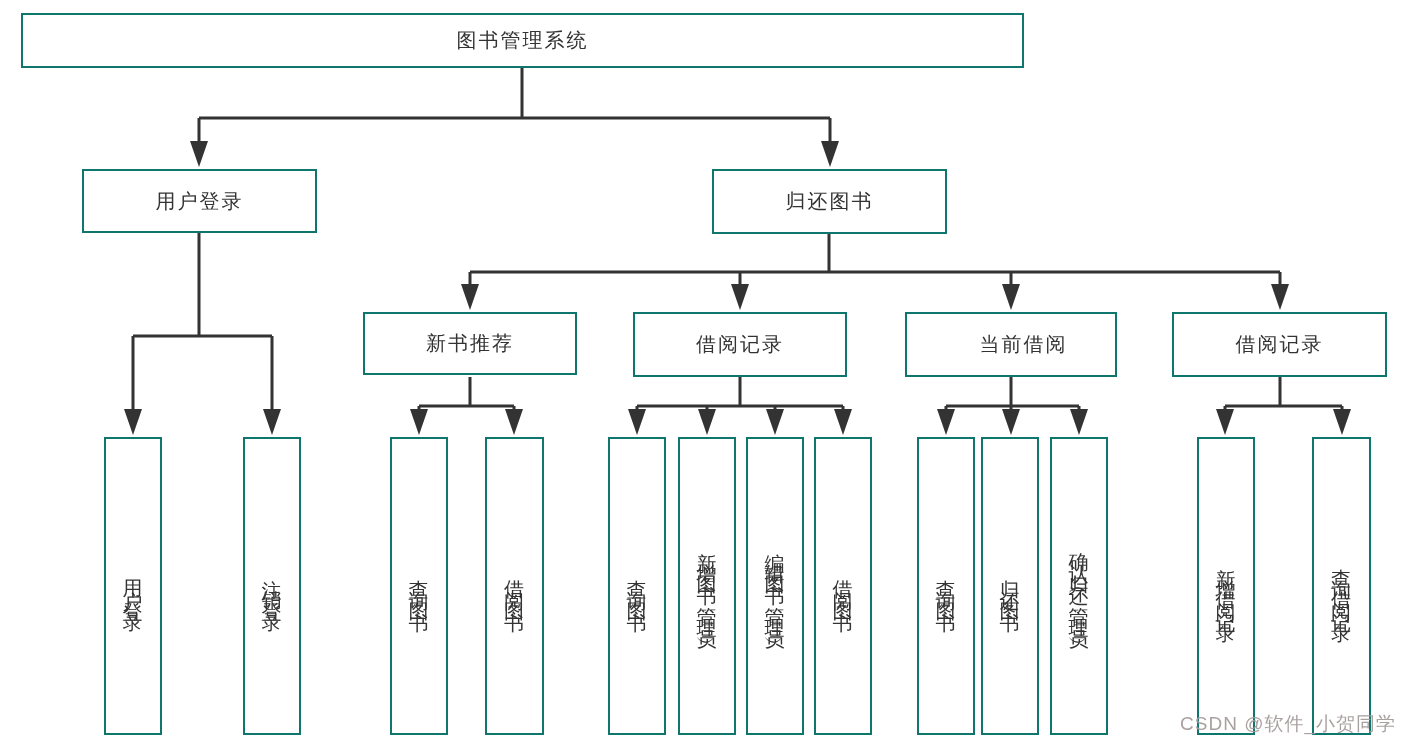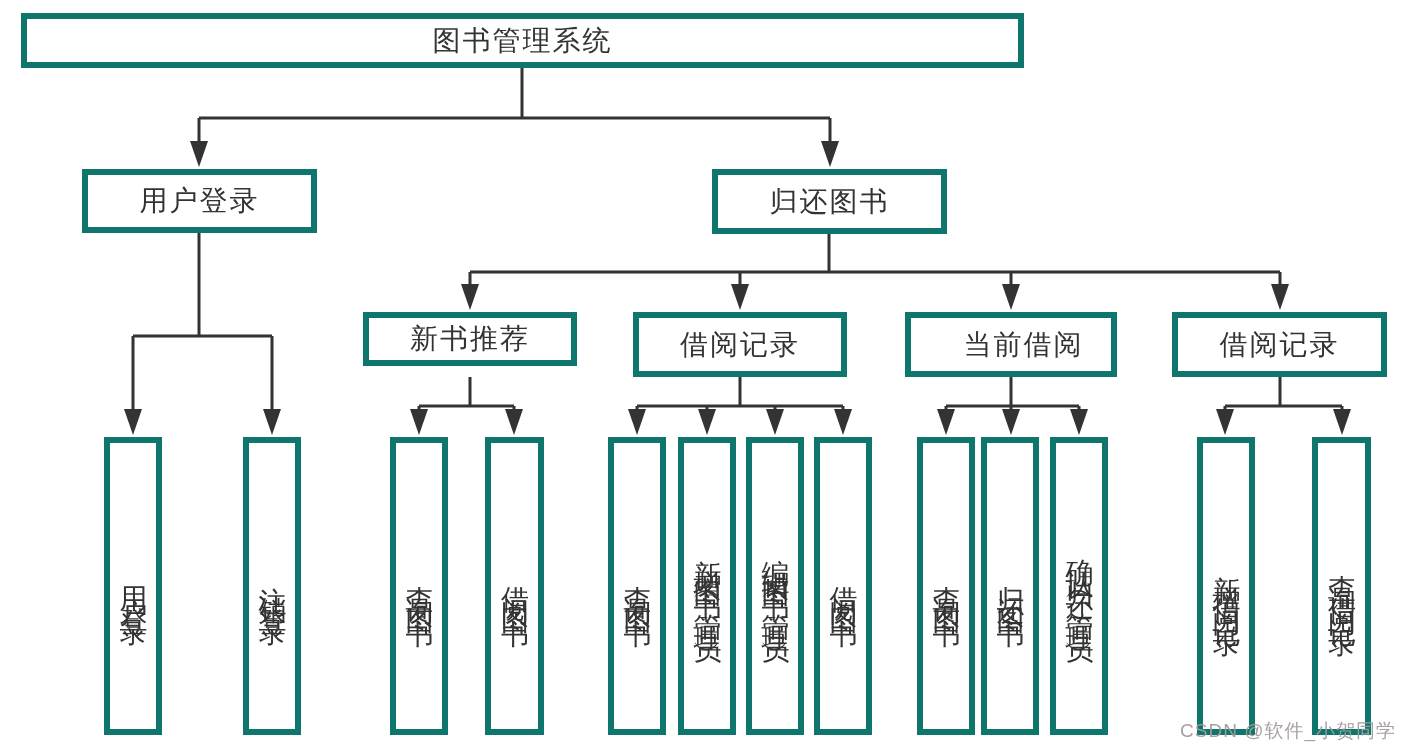--- a/index.html
+++ b/index.html
@@ -13,46 +13,46 @@
     overflow: hidden;
   }
   .connectors {
     position: absolute;
     left: 0; top: 0;
     width: 1405px; height: 747px;
     z-index: 0;
   }
   .node {
     position: absolute;
-    border: 6px solid #0f766e;
+    border: 2px solid #0f766e;
     background: #ffffff;
     display: flex;
     align-items: center;
     justify-content: center;
     color: #333333;
-    font-size: 28px;
+    font-size: 20px;
     letter-spacing: 2px;
     z-index: 1;
     text-align: center;
   }
   .leaf {
     top: 437px;
     height: 298px;
   }
   .v-text {
     writing-mode: vertical-rl;
     text-orientation: mixed;
     letter-spacing: 11px;
     line-height: 1;
     white-space: nowrap;
   }
   .watermark {
     position: absolute;
     right: 9px;
-    bottom: 3px;
+    bottom: 10px;
     font-size: 19px;
     letter-spacing: 1px;
     color: rgba(164, 155, 155, 0.95);
     z-index: 3;
     white-space: nowrap;
   }
 </style>
 </head>
 <body>
 
@@ -105,21 +105,21 @@
     <span>图书管理系统</span>
   </div>
 
   <div class="node" style="left:82px; top:169px; width:235px; height:64px;">
     <span>用户登录</span>
   </div>
   <div class="node" style="left:712px; top:169px; width:235px; height:65px;">
     <span>归还图书</span>
   </div>
 
-  <div class="node" style="left:363px; top:312px; width:214px; height:54px;">
+  <div class="node" style="left:363px; top:312px; width:214px; height:63px;">
     <span>新书推荐</span>
   </div>
   <div class="node" style="left:633px; top:312px; width:214px; height:65px;">
     <span>借阅记录</span>
   </div>
   <div class="node" style="left:905px; top:312px; width:212px; height:65px;padding-left:25px;">
     <span>当前借阅</span>
   </div>
   <div class="node" style="left:1172px; top:312px; width:215px; height:65px;justify-content:center;">
     <span>借阅记录</span>

